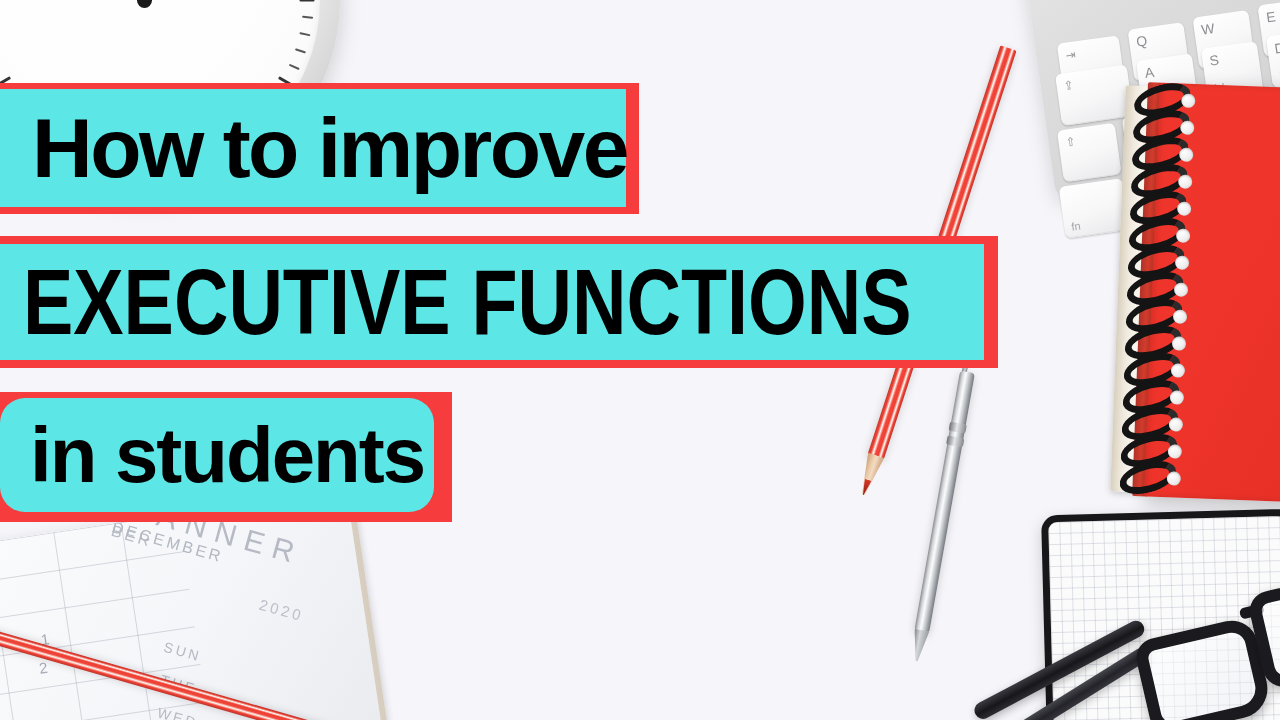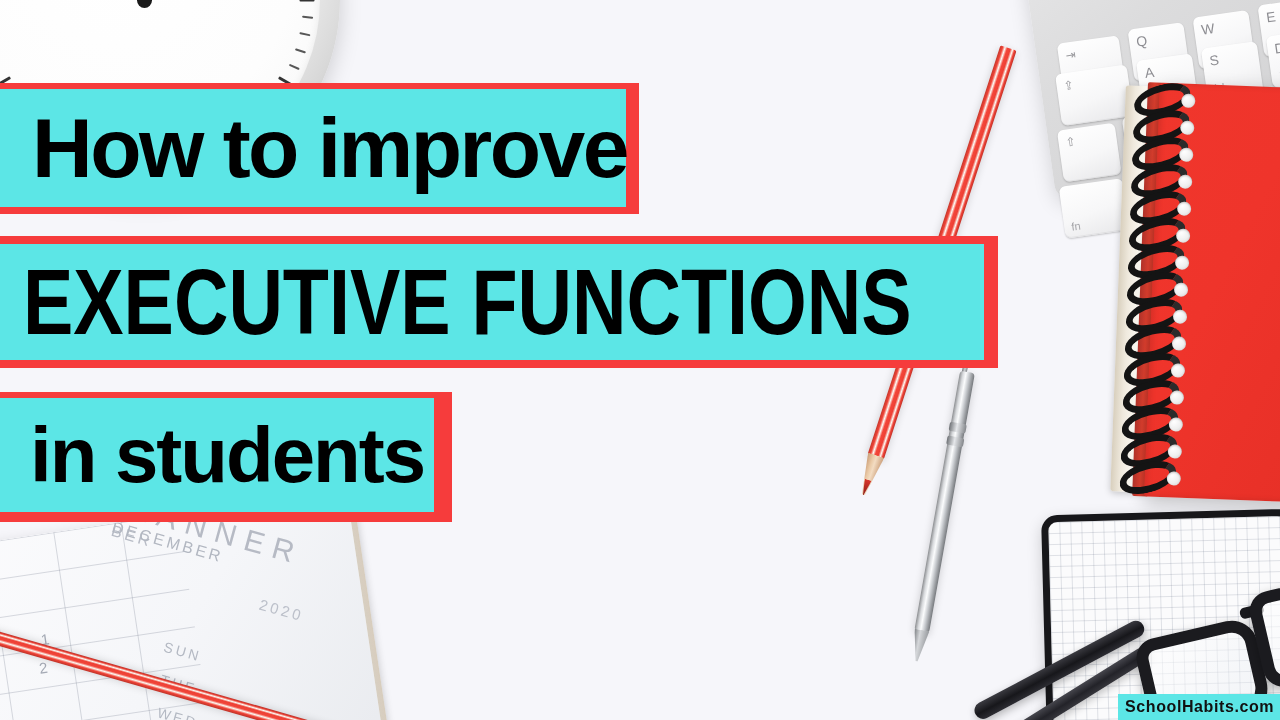--- a/index.html
+++ b/index.html
@@ -248,21 +248,21 @@
   #block1 .txt { font-size:84px; padding-left:32px; letter-spacing:-2.5px; font-weight:700; }
 
   #block2 { left:-14px; top:236px; width:1012px; height:132px; }
   #block2 .inner { left:14px; top:8px; right:14px; bottom:8px; }
   #block2 .txt {
     font-size:92px; padding-left:28px; letter-spacing:0px; font-weight:700;
     transform:scaleX(.82); transform-origin:left center;
   }
 
   #block3 { left:-14px; top:392px; width:466px; height:130px; }
-  #block3 .inner { left:14px; top:6px; right:18px; bottom:10px; }
+  #block3 .inner { left:14px; top:6px; right:18px; bottom:10px;border-radius:25px; }
   #block3 .txt { font-size:78px; padding-left:30px; letter-spacing:-2px; font-weight:700; }
 
   
   #watermark {
     position:absolute; left:1118px; top:694px; height:26px;
     background:var(--teal); display:flex; align-items:center; padding:0 7px;
   }
   #watermark .wm-txt {
     font-family:"Liberation Sans", sans-serif; font-weight:700;
     font-size:16px; color:#111; letter-spacing:.6px; white-space:nowrap;
@@ -450,17 +450,14 @@
       <div class="txt" style="color: rgb(0, 0, 0);">EXECUTIVE FUNCTIONS</div>
     </div>
   </div>
 
   <div class="tblock" id="block3" style="background: rgb(246, 60, 60);">
     <div class="inner" style="background: rgb(92, 230, 230);">
       <div class="txt" style="color: rgb(0, 0, 0);">in students</div>
     </div>
   </div>
 
-  <div id="watermark" style="--teal: #5ce6e6; background: rgb(92, 230, 230);">
-    <span class="wm-txt">SchoolHabits.com</span>
-  </div>
 
 </div>
 
 </body></html>

